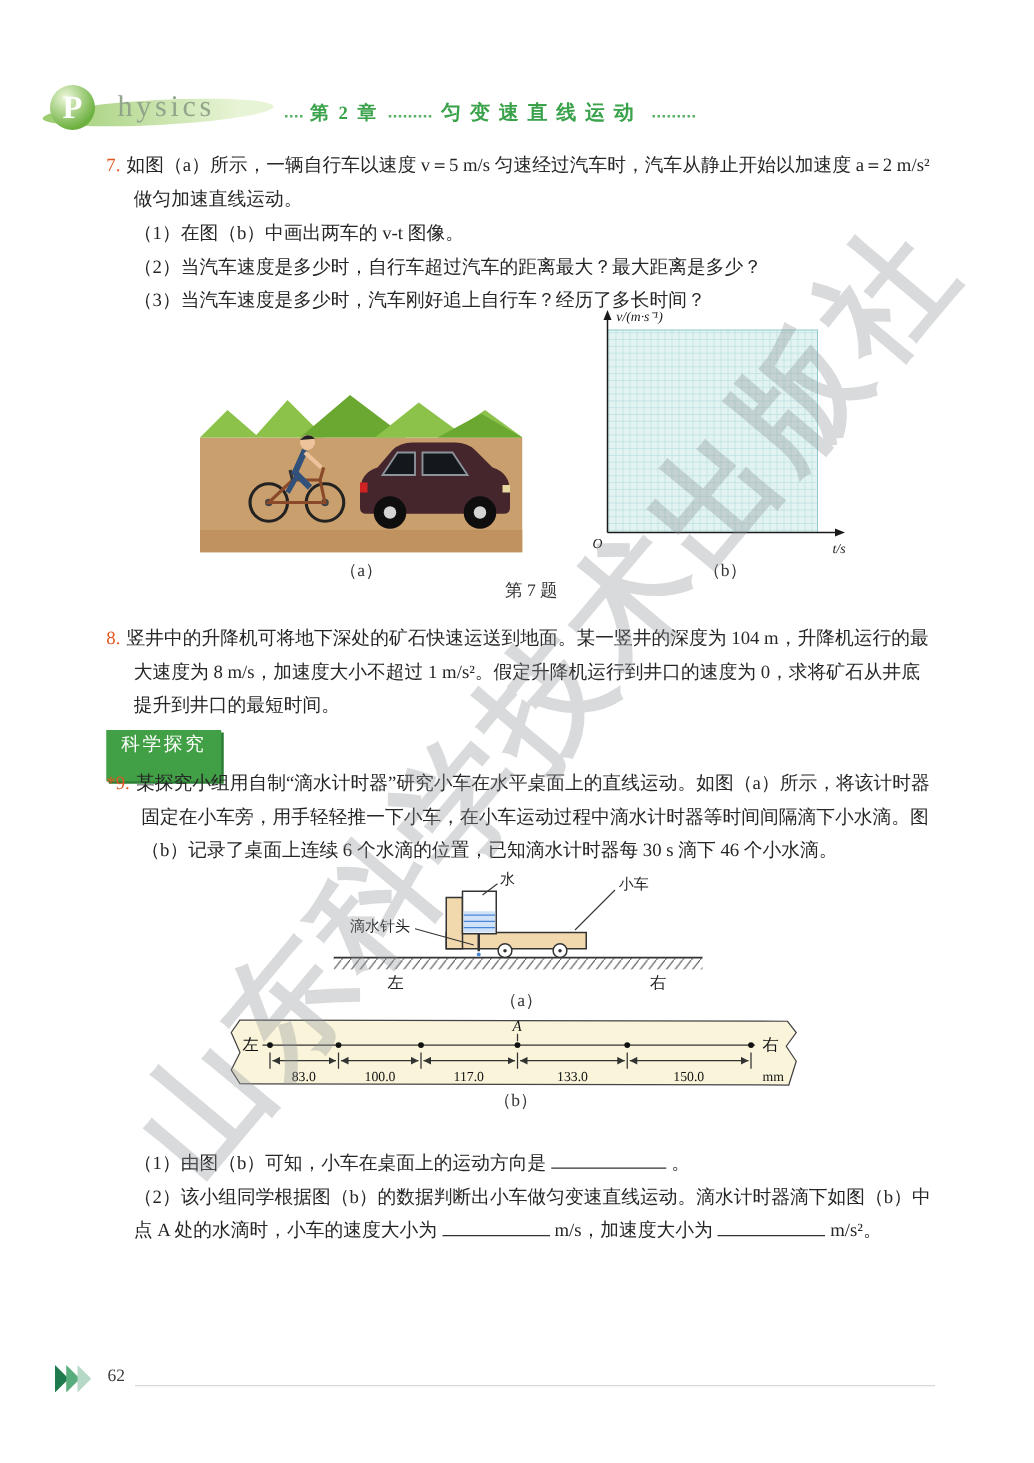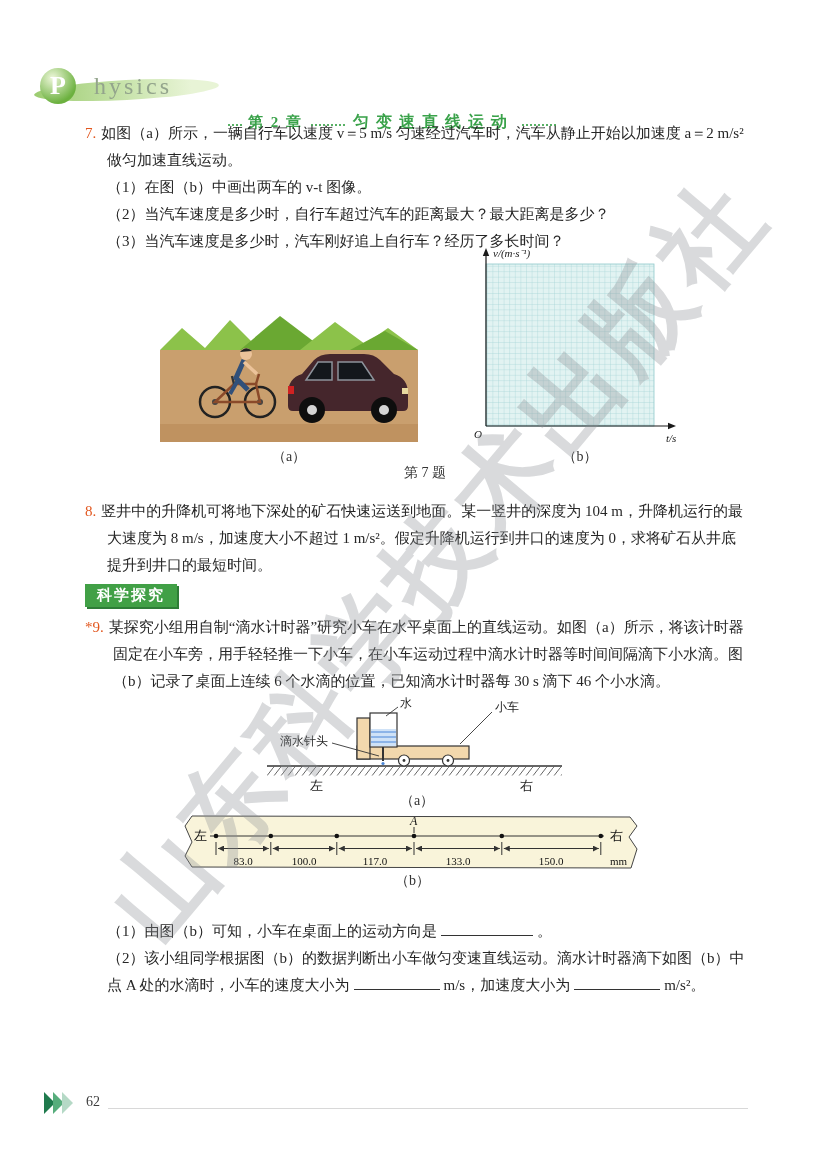--- a/index.html
+++ b/index.html
@@ -8,38 +8,38 @@
 
   
   .logo-swoosh { position:absolute; left:34px; top:80px; width:185px; height:20px;
     background:linear-gradient(90deg,#9ccc70,#e8f4d6 85%); border-radius:50%;
     transform:rotate(-3deg); }
   .logo { position:absolute; left:40px; top:66px; height:40px; display:flex; align-items:center; }
   .logo-p { width:36px; height:36px; border-radius:50%;
     background:radial-gradient(circle at 35% 28%, #eef7da, #6cb13f 72%);
     color:#ffffff; font:bold 26px "Liberation Serif", serif; text-align:center; line-height:36px; }
   .logo-rest { font:24px "Liberation Serif", serif; color:#93a48c; letter-spacing:3px; margin-left:18px; }
-  .chapter { position:absolute; left:228px; top:80px; display:flex; align-items:center; color:#3aa24a;margin-top:32px; }
+  .chapter { position:absolute; left:228px; top:80px; display:flex; align-items:center; color:#3aa24a; }
   .chapter .dots { width:14px; height:10px; border-bottom:2px dotted #58b165; margin:0 6px 4px 0; }
   .chapter .dash { width:34px; height:10px; border-bottom:2px dotted #58b165; margin:0 8px 4px 8px; }
   .chapter-badge { font-weight:bold; font-size:15px; letter-spacing:2px; }
   .chapter-title { font-weight:bold; font-size:16px; letter-spacing:7px; }
 
   
   .prob { position:absolute; left:85px; width:664px; font-size:15px; line-height:27px; color:#262626; }
   .hang { padding-left:22px; text-indent:-22px; margin:0; }
   .hang9 { padding-left:28px; text-indent:-28px; margin:0; }
   .subq { padding-left:22px; margin:0; }
   .pnum { color:#e2571f; margin-right:5px; }
   .blank { display:inline-block; width:92px; height:14px; border-bottom:1px solid #333; margin:0 4px; }
   .blank-sm { width:86px; }
 
   
   .sci-badge { position:absolute; left:85px; top:584px; background:#41a046; color:#ffffff;
-    font-weight:bold; font-size:15px; letter-spacing:2px; padding:2px 12px 2px;
+    font-weight:normal; font-size:15px; letter-spacing:2px; padding:2px 12px 20px;
     box-shadow:2px 2px 0 #2e7d37; }
 
   
   .fig { position:absolute; }
   .fig-caption { position:absolute; font-size:14px; color:#333; text-align:center; }
 
   
   .footer-line { position:absolute; left:108px; top:1108px; width:640px; border-top:1px solid #d8d8d8; }
   .page-num { position:absolute; left:86px; top:1094px; font-size:14px; color:#3c3c3c; }
   .chevrons { position:absolute; left:44px; top:1092px; }

